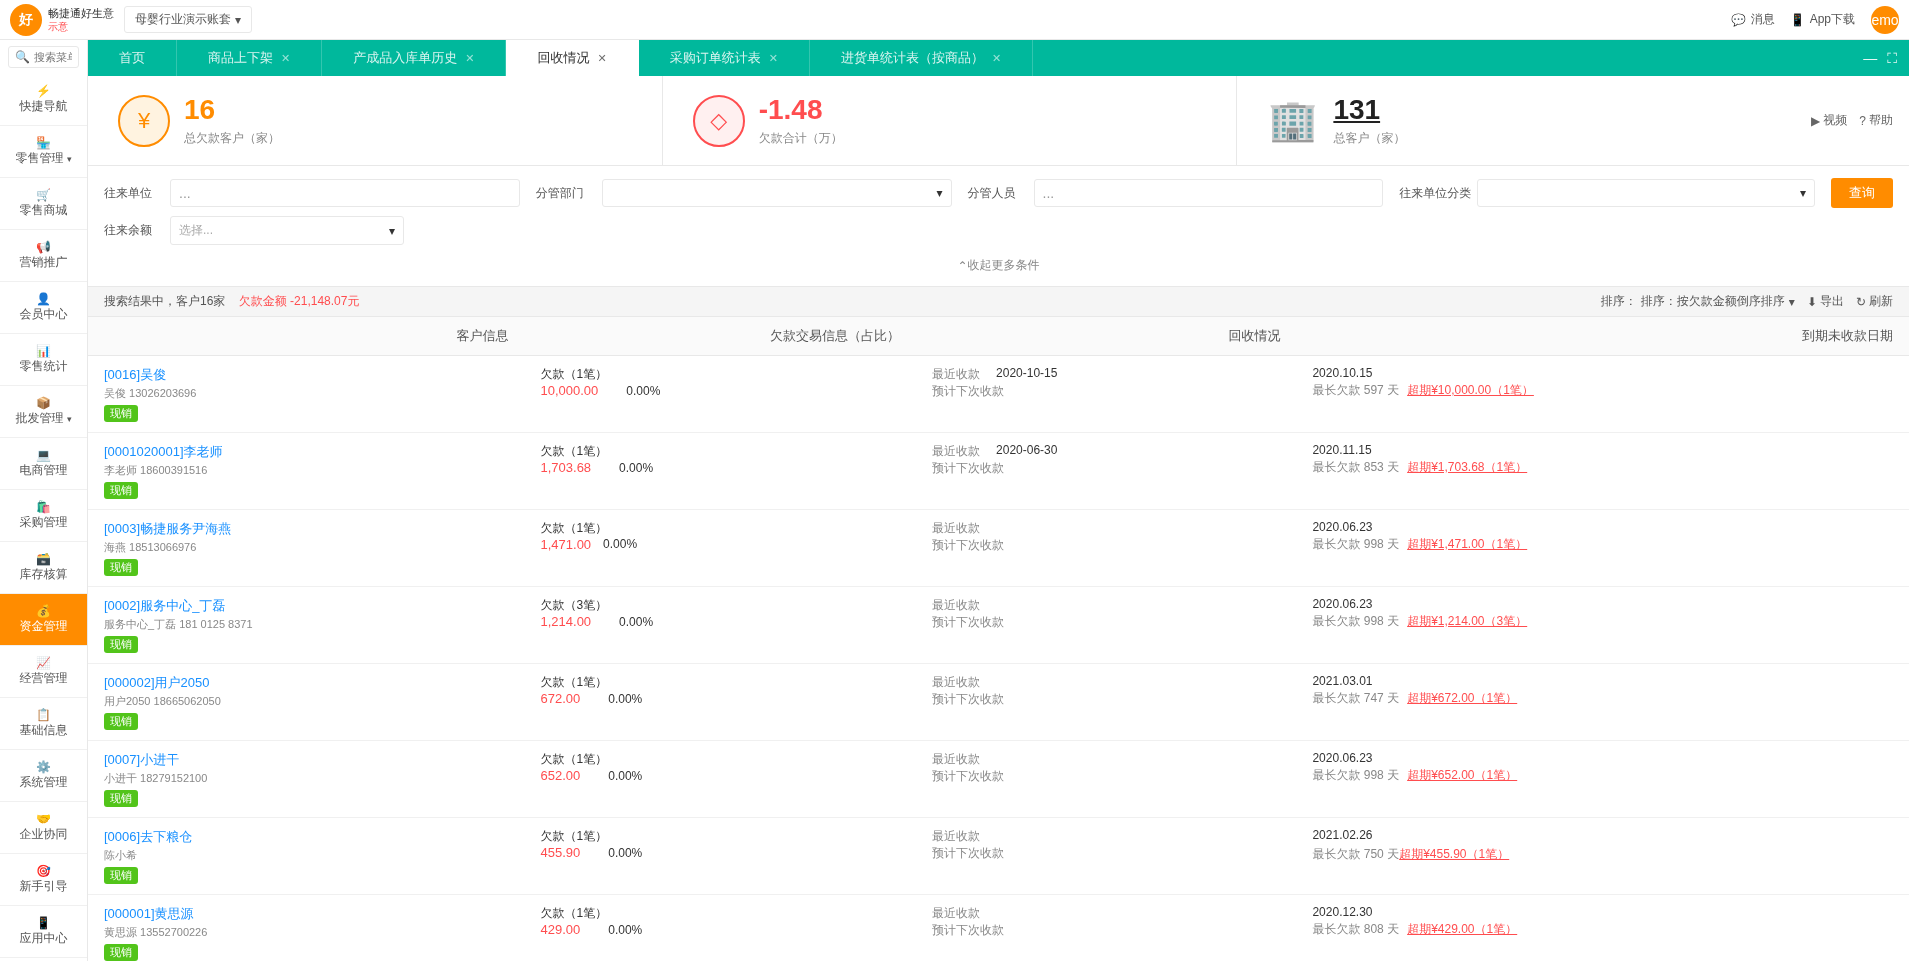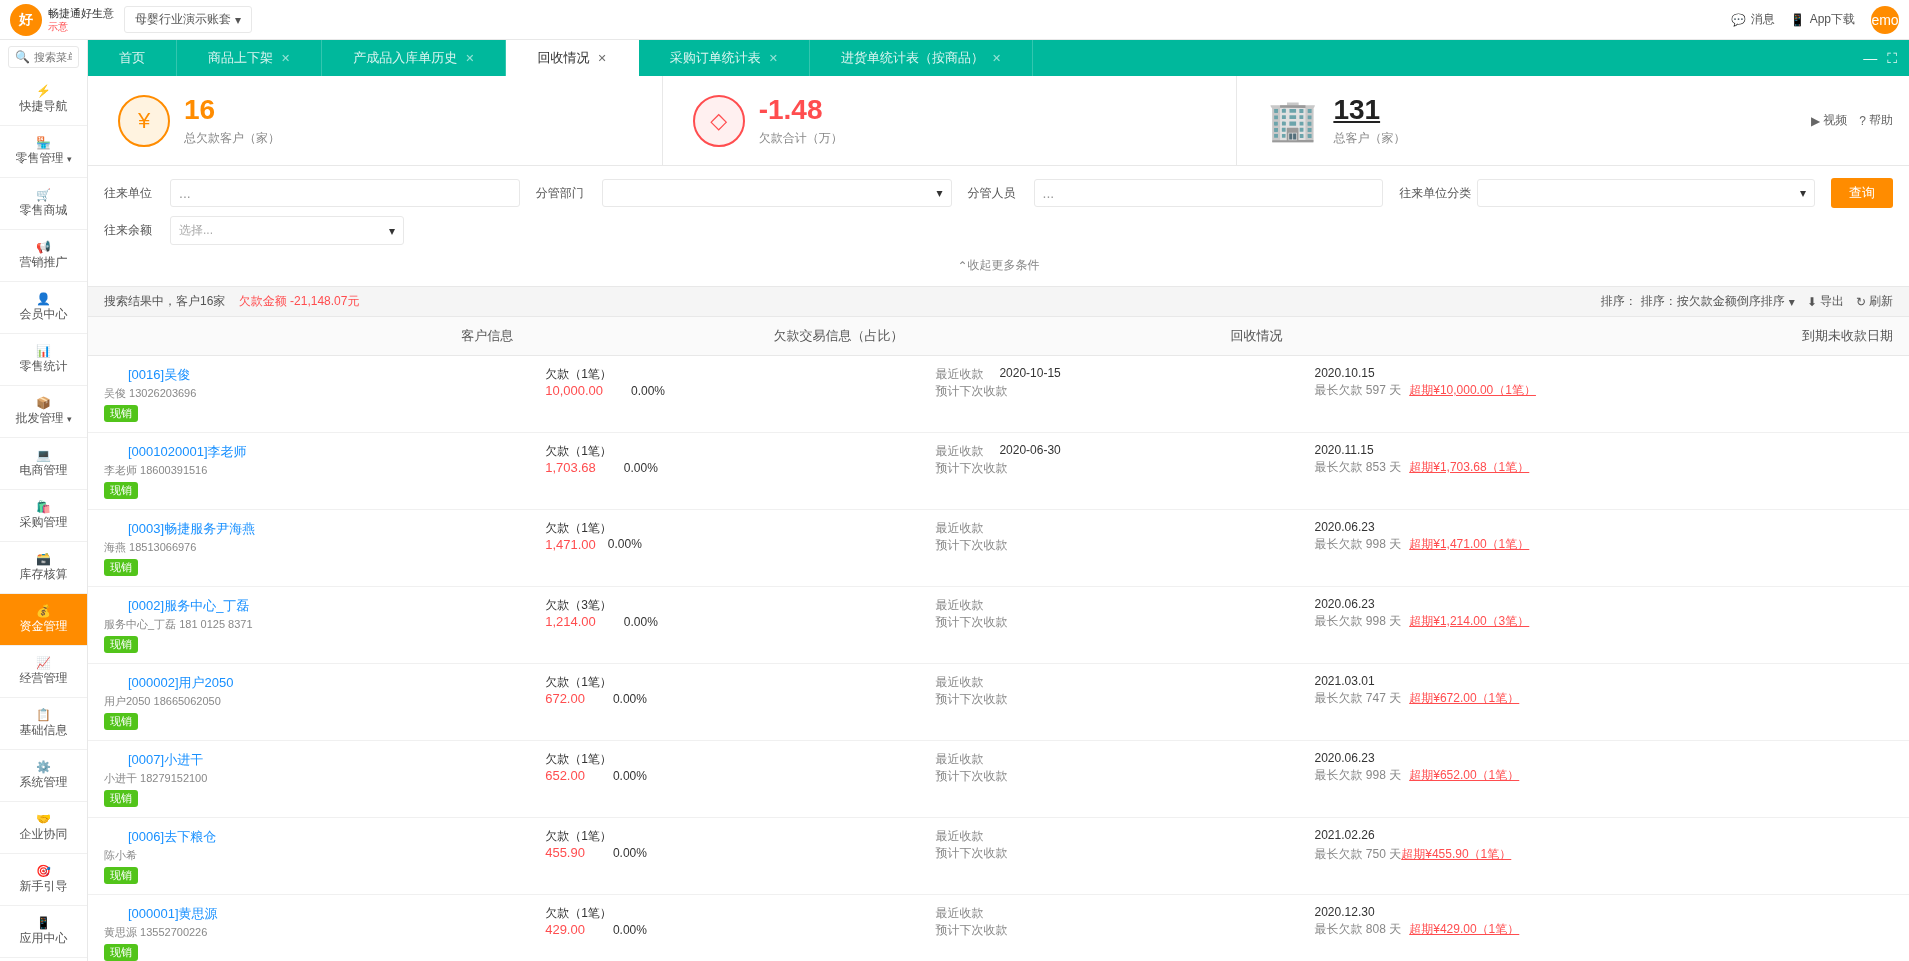--- a/index.html
+++ b/index.html
@@ -66,21 +66,21 @@
     .result-actions { display: flex; align-items: center; gap: 12px; font-size: 12px; color: #555; }
     .result-action-btn { cursor: pointer; display: flex; align-items: center; gap: 3px; }
     .sort-btn { display: flex; align-items: center; gap: 4px; cursor: pointer; }
 
     
     .table-container { flex: 1; overflow-y: auto; background: #fff; }
     table { width: 100%; border-collapse: collapse; }
     thead th { background: #fafafa; padding: 10px 16px; text-align: right; font-size: 13px; font-weight: 500; color: #555; border-bottom: 1px solid #e8e8e8; position: sticky; top: 0; z-index: 1; }
     tbody tr { border-bottom: 1px solid #f0f0f0; }
     td { padding: 10px 16px; vertical-align: top; font-size: 12px; }
-    .customer-name { color: #1890ff; cursor: pointer; font-size: 13px; font-weight: 500; margin-left: 24px; }
+    .customer-name { color: #1890ff; cursor: pointer; font-size: 13px; font-weight: 500; }
     .customer-sub { color: #888; font-size: 11px; margin-top: 2px; }
     .tag { display: inline-block; padding: 1px 6px; border-radius: 3px; font-size: 11px; margin-top: 4px; }
     .tag.green { background: #52c41a; color: white; }
     .amount-red { color: #ff4d4f; font-size: 13px; font-weight: 500; }
     .amount-black { color: #333; font-size: 12px; }
     .pct { color: #333; margin-left: 12px; font-size: 12px; }
     .overdue-link { color: #ff4d4f; cursor: pointer; text-decoration: underline; font-size: 12px; }
     .collect-info { color: #888; font-size: 12px; }
     .collect-date { color: #333; font-size: 12px; }
     .overdue-days { color: #888; font-size: 12px; }

